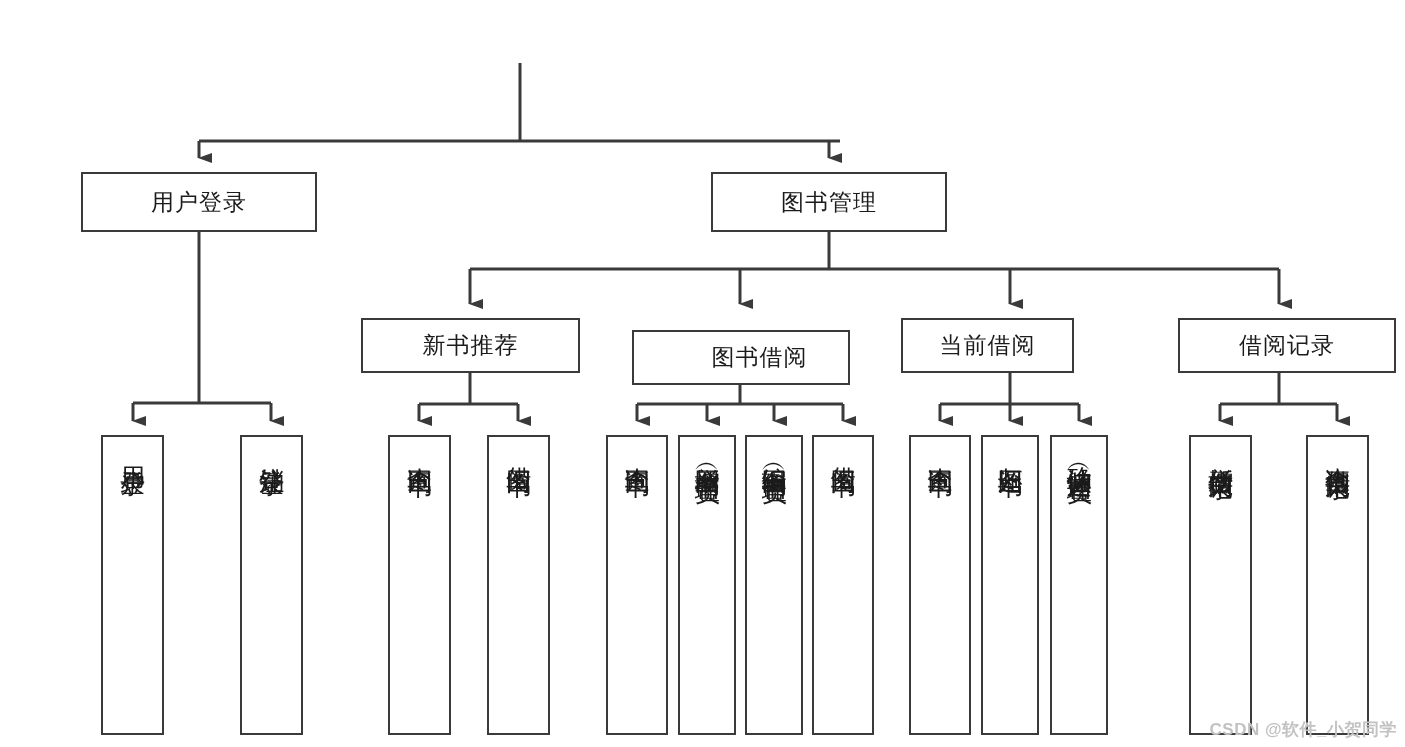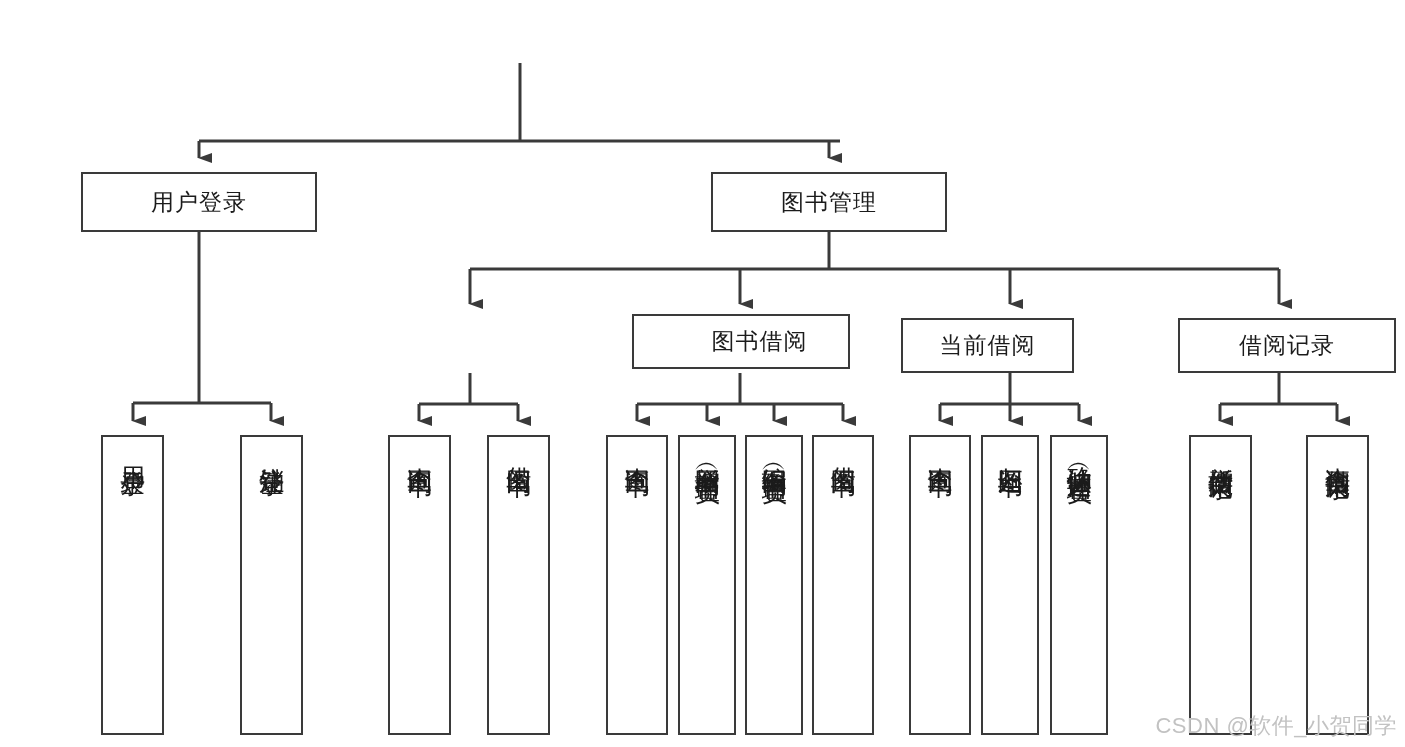--- a/index.html
+++ b/index.html
@@ -53,25 +53,26 @@
     font-size: 25px;
     line-height: 1.18;
     letter-spacing: 2px;
     white-space: nowrap;
     display: block;
   }
   .watermark {
     position: absolute;
     right: 8px;
     bottom: 6px;
-    font-size: 22px;
+    font-size: 17px;
     color: #c2c2c2;
     letter-spacing: 0.5px;
     z-index: 20;
     white-space: nowrap;
+    font-weight: bold;
   }
 </style>
 </head>
 <body>
 
 <div id="canvas">
 
   <svg id="edges" viewBox="0 0 1405 747">
     <defs>
       <marker id="arrow" viewBox="0 0 12 14" refX="6" refY="13" markerWidth="12" markerHeight="14" orient="auto" markerUnits="userSpaceOnUse">
@@ -123,21 +124,24 @@
   </svg>
 
 
   <div class="node node-h" style="left:81px; top:172px; width:236px; height:60px;">
     <span>用户登录</span>
   </div>
   <div class="node node-h" style="left:711px; top:172px; width:236px; height:60px;justify-content:center;">
     <span>图书管理</span>
   </div>
 
-  <div class="node node-h" style="left:632px; top:314px; width:218px; height:55px;padding-left:37px;">
+  <div class="node node-h" style="left:361px; top:318px; width:219px; height:55px;">
+    <span>新书推荐</span>
+  </div>
+  <div class="node node-h" style="left:632px; top:330px; width:218px; height:55px;padding-left:37px;">
     <span>图书借阅</span>
   </div>
   <div class="node node-h" style="left:901px; top:318px; width:173px; height:55px;">
     <span>当前借阅</span>
   </div>
   <div class="node node-h" style="left:1170px; top:318px; width:218px; height:55px;margin-left:8px;">
     <span>借阅记录</span>
   </div>
 
   <div class="node node-v" style="left:101px; top:435px; width:63px; height:300px;">

